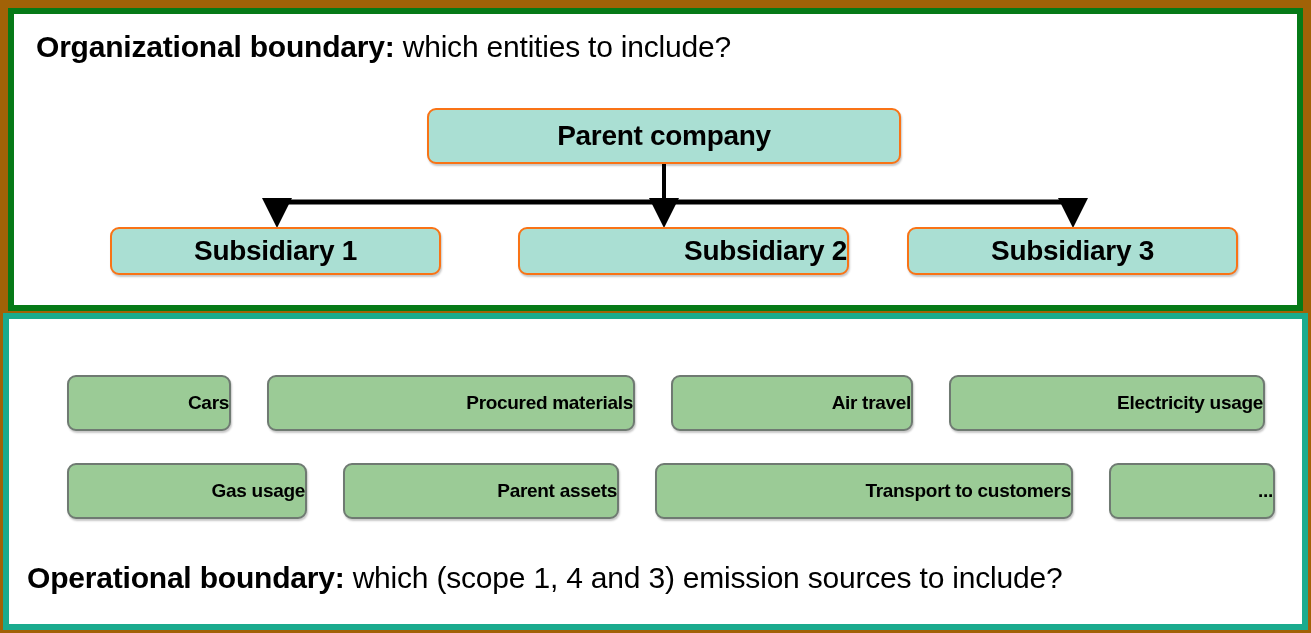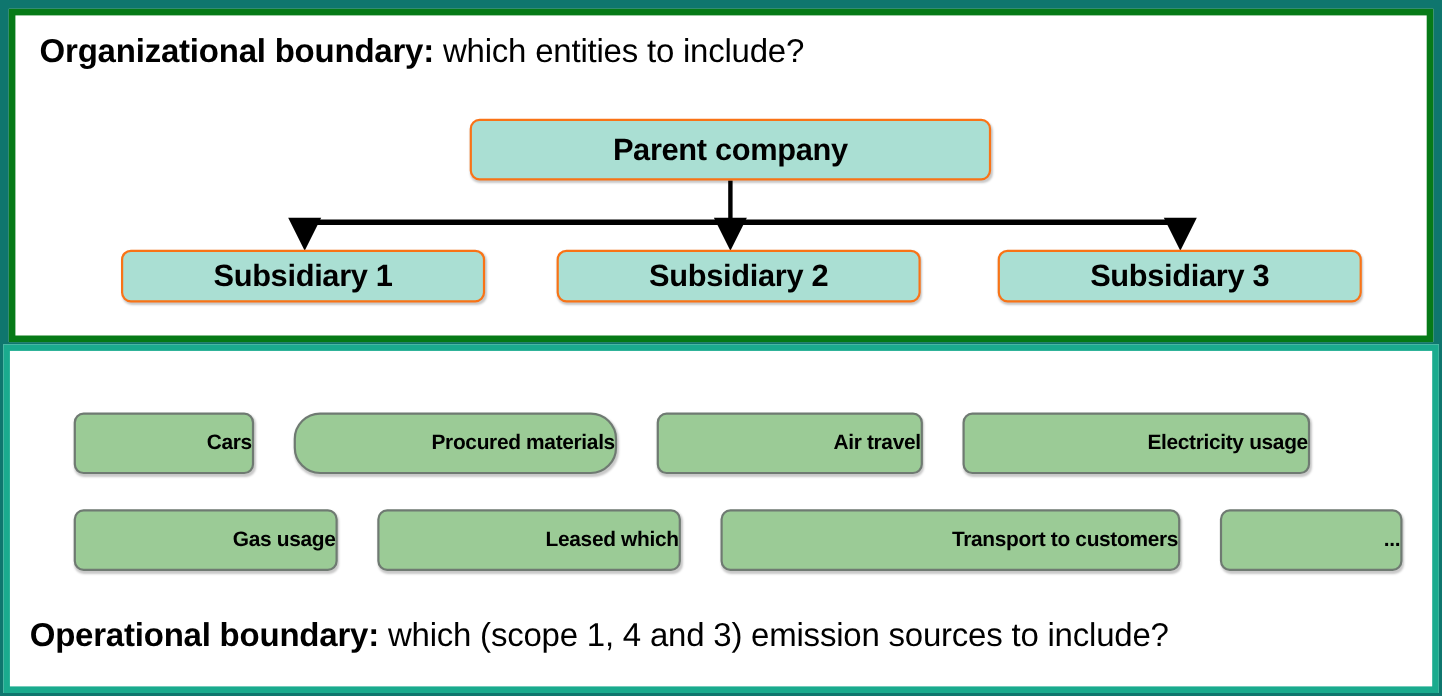--- a/index.html
+++ b/index.html
@@ -12,21 +12,21 @@
     height: 633px;
     font-family: "Liberation Sans", sans-serif;
     -webkit-font-smoothing: antialiased;
   }
 
   #diagram {
     position: relative;
     width: 1311px;
     height: 633px;
     overflow: hidden;
-    background: #0f766e;
+    background: #a16207;
   }
 
   
   .panel {
     position: absolute;
     background: #ffffff;
     box-sizing: border-box;
   }
   .panel-org {
     left: 8px;
@@ -90,21 +90,21 @@
     top: 94px;
     width: 474px;
     height: 56px;
   }
   .sub-node {
     top: 213px;
     width: 331px;
     height: 48px;
   }
   .sub-1 { left: 96px; }
-  .sub-2 { left: 492px; }
+  .sub-2 { left: 504px; justify-content: flex-end; }
   .sub-3 { left: 893px; }
 
   
   .connectors {
     position: absolute;
     left: 0;
     top: 0;
     width: 100%;
     height: 100%;
     pointer-events: none;
@@ -134,21 +134,21 @@
     height: 56px;
     background: #9bcb96;
     border: 2px solid #6f7a72;
     box-shadow: 1px 2px 2px rgba(0, 0, 0, 0.22);
     margin-right: 36px;
   }
   .ops-node:last-child { margin-right: 0; }
 
   
   .w-cars       { width: 164px; }
-  .w-procured   { width: 294px; border-radius: 24px; }
+  .w-procured   { width: 368px; }
   .w-air        { width: 242px; }
   .w-electric   { width: 316px; }
   .w-gas        { width: 240px; }
   .w-leased     { width: 276px; }
   .w-transport  { width: 418px; }
   .w-ellipsis   { width: 166px; }
 </style>
 </head>
 <body>
 
@@ -203,21 +203,21 @@
       <div class="ops-node w-electric">
         <span>Electricity usage</span>
       </div>
     </div>
 
     <div class="ops-row ops-row-2">
       <div class="ops-node w-gas">
         <span>Gas usage</span>
       </div>
       <div class="ops-node w-leased">
-        <span>Leased which</span>
+        <span>Parent assets</span>
       </div>
       <div class="ops-node w-transport">
         <span>Transport to customers</span>
       </div>
       <div class="ops-node w-ellipsis">
         <span>...</span>
       </div>
     </div>
 
     <div class="caption caption-ops"><span class="lead">Operational boundary:</span><span> which (scope 1, 4 and 3) emission sources to include?</span></div>

